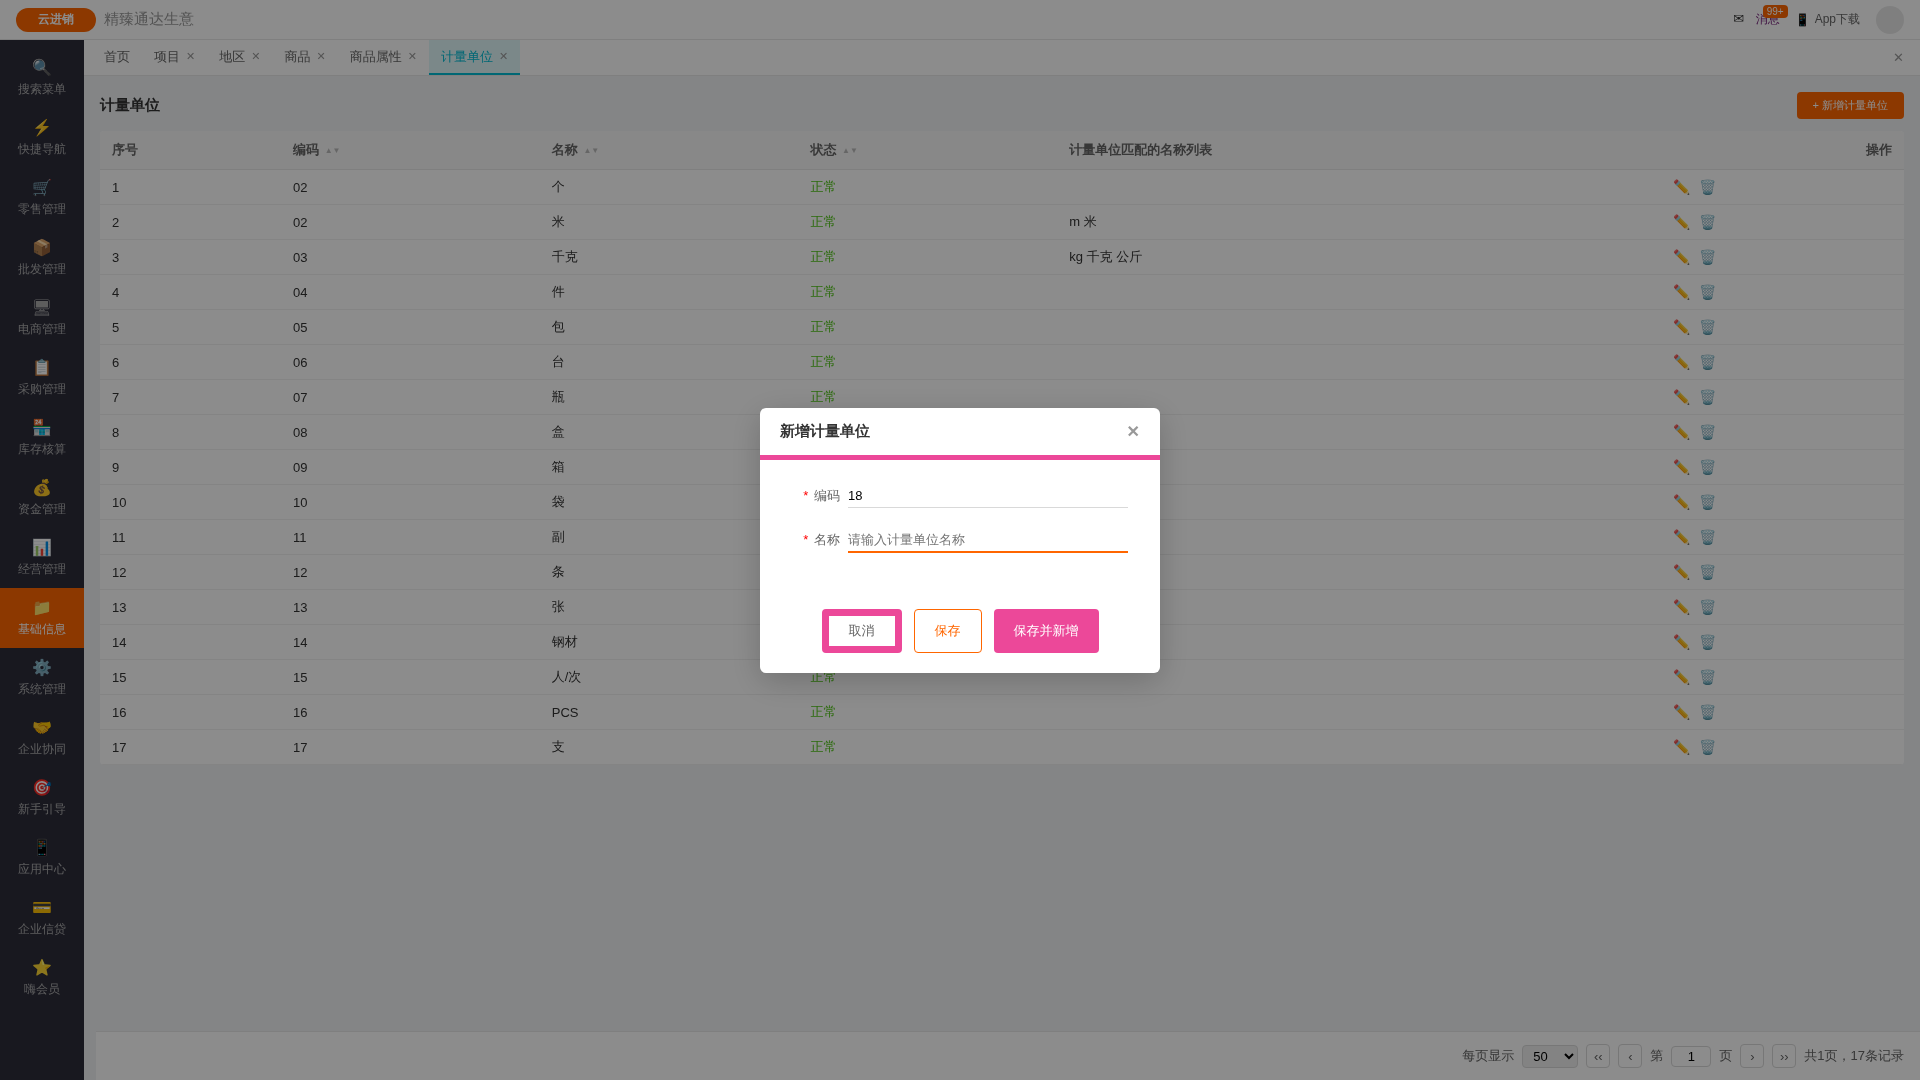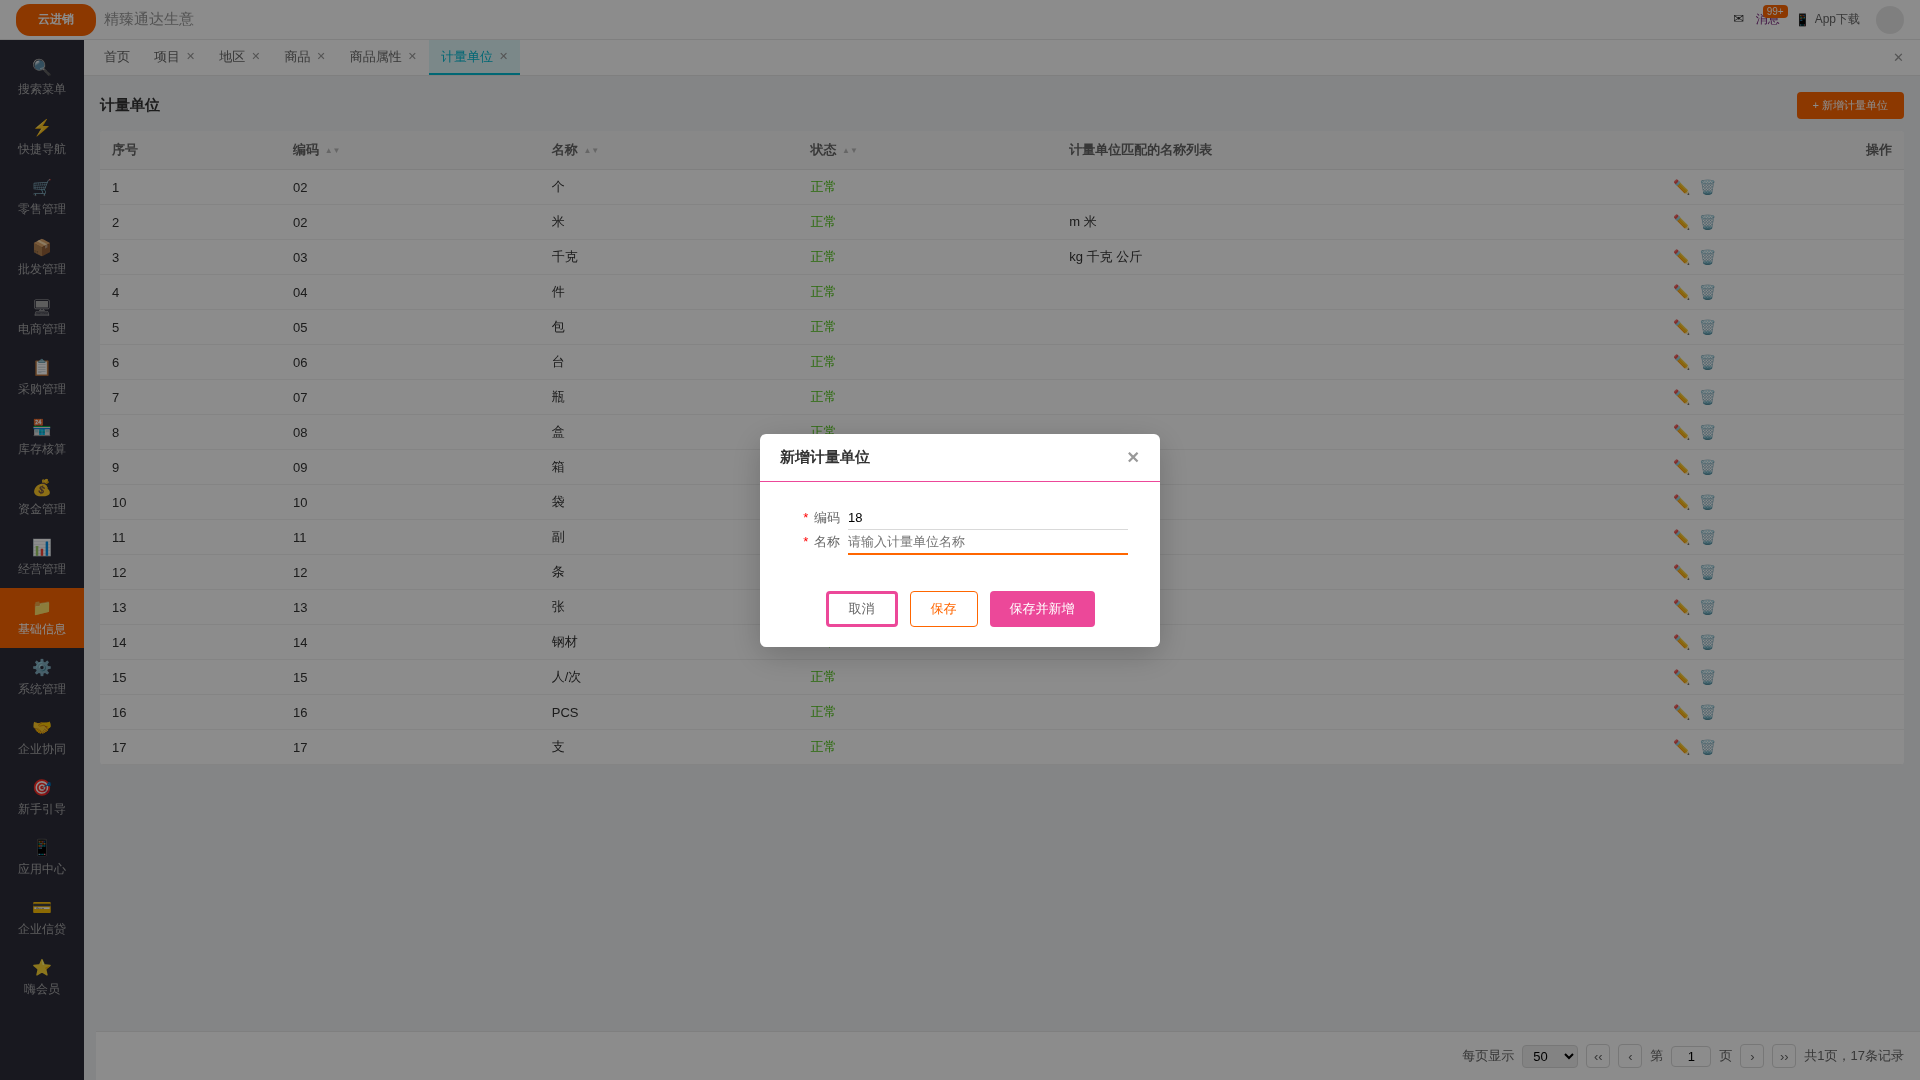--- a/index.html
+++ b/index.html
@@ -16,21 +16,21 @@
       justify-content: space-between;
       flex-shrink: 0;
     }
     .logo-area {
       display: flex;
       align-items: center;
       gap: 8px;
     }
     .logo-box {
       width: 80px;
-      height: 32px;
+      height: 24px;
       background: #f60;
       border-radius: 14px;
       display: flex;
       align-items: center;
       justify-content: center;
       color: white;
       font-size: 12px;
       font-weight: bold;
     }
     .header-right {
@@ -286,36 +286,37 @@
       border-radius: 6px;
       width: 400px;
       box-shadow: 0 8px 32px rgba(0,0,0,0.2);
       overflow: hidden;
     }
     .modal-header {
       padding: 14px 20px;
       font-size: 15px;
       font-weight: bold;
       color: #333;
-      border-bottom: 1px solid #ec4899;
+      border-bottom: 5px solid #ec4899;
       display: flex;
       align-items: center;
       justify-content: space-between;
     }
     .modal-close {
       cursor: pointer;
       color: #999;
       font-size: 16px;
     }
     .modal-body {
       padding: 24px 32px;
     }
     .form-row {
       display: flex;
       align-items: center;
+      margin-bottom: 20px;
       gap: 8px;
     }
     .form-label {
       min-width: 48px;
       text-align: right;
       font-size: 13px;
       color: #666;
     }
     .form-label .required {
       color: #f00;
@@ -333,21 +334,21 @@
       border-bottom: 2px solid #f60;
     }
     .modal-footer {
       padding: 12px 20px 20px;
       display: flex;
       justify-content: center;
       gap: 12px;
     }
     .btn-cancel {
       padding: 6px 20px;
-      border: 3px solid #ec4899;
+      border: 7px solid #ec4899;
       border-radius: 4px;
       background: #fff;
       cursor: pointer;
       font-size: 13px;
       color: #666;
     }
     .btn-save {
       padding: 6px 20px;
       border: 1px solid #f60;
       border-radius: 4px;

